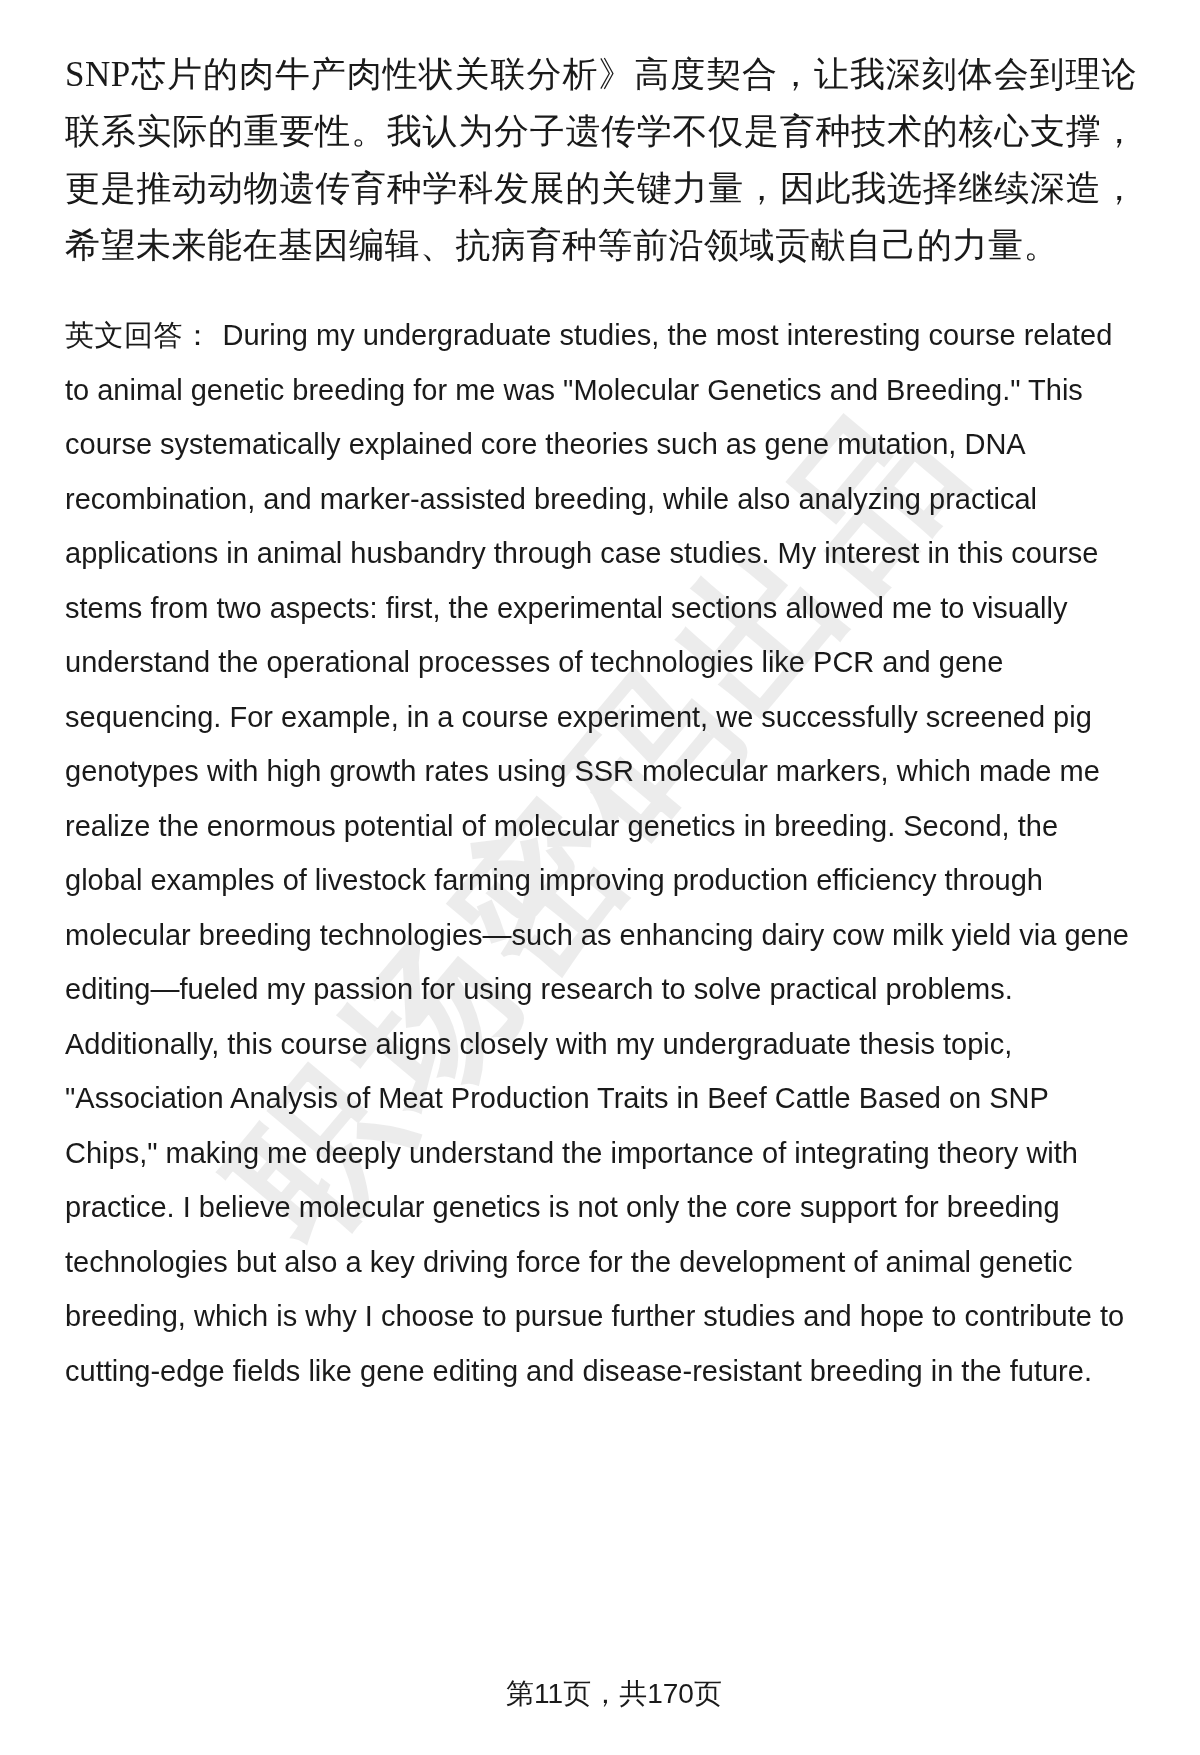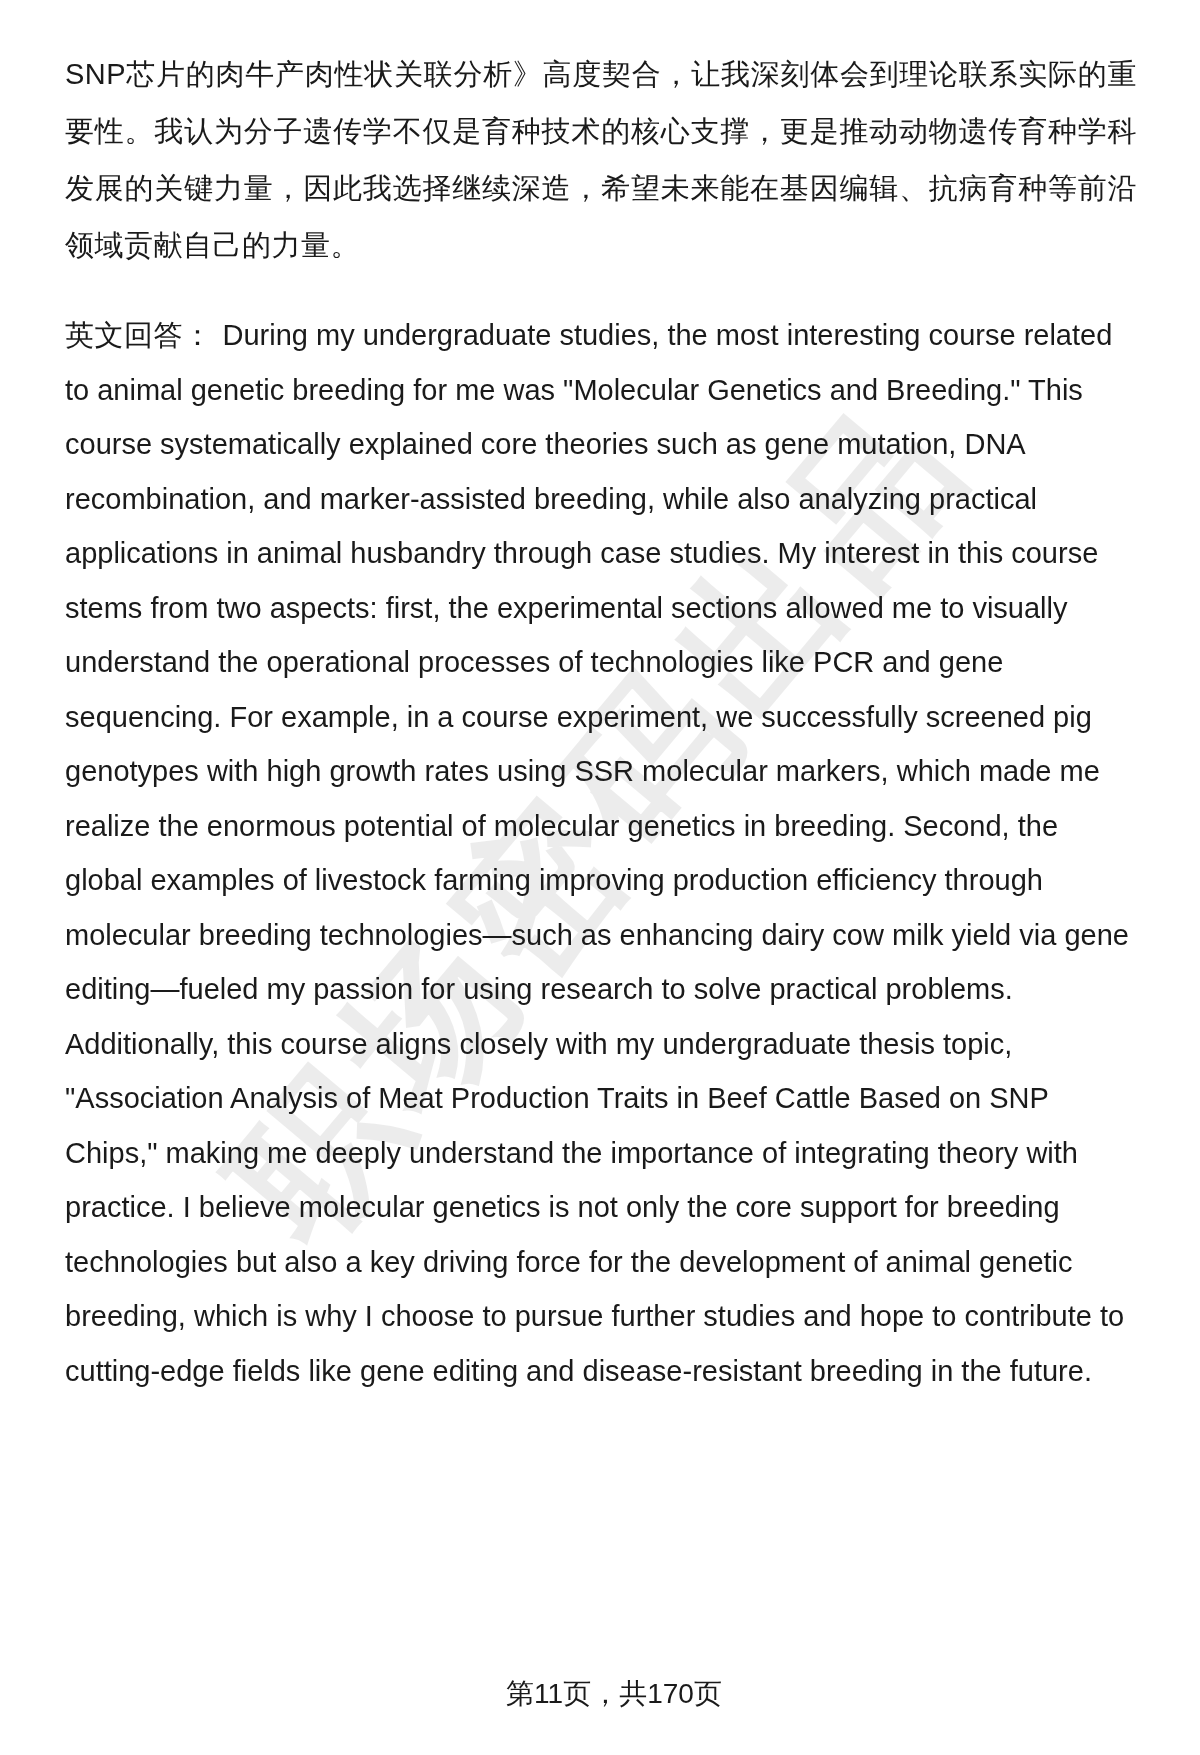--- a/index.html
+++ b/index.html
@@ -31,25 +31,26 @@
     pointer-events: none;
   }
   .content {
     position: absolute;
     left: 65px;
     right: 63px;
     top: 46px;
     z-index: 1;
   }
   .para-cn {
-    font-size: 29px;
+    font-size: 35px;
     line-height: 57px;
     text-align: justify;
     margin: 0 0 34px 0;
     letter-spacing: 0.5px;
+    font-family: Liberation Serif, serif;
   }
   .para-en {
     font-size: 29px;
     line-height: 54.5px;
     text-align: left;
     margin: 0;
   }
   .en-label {
     margin-right: 10px;
     letter-spacing: 0.5px;

